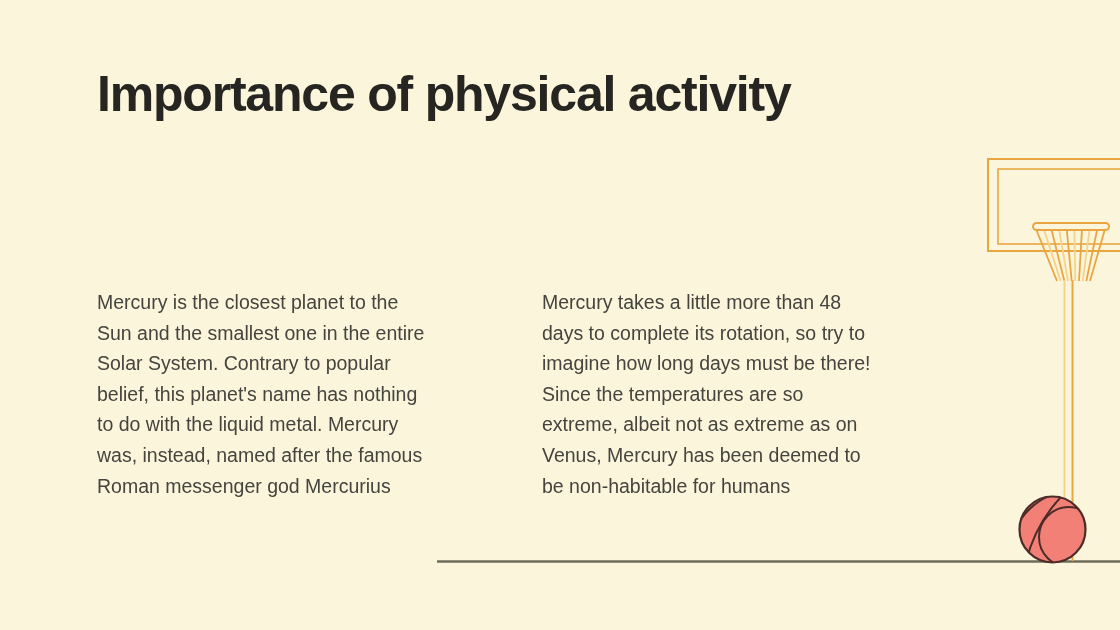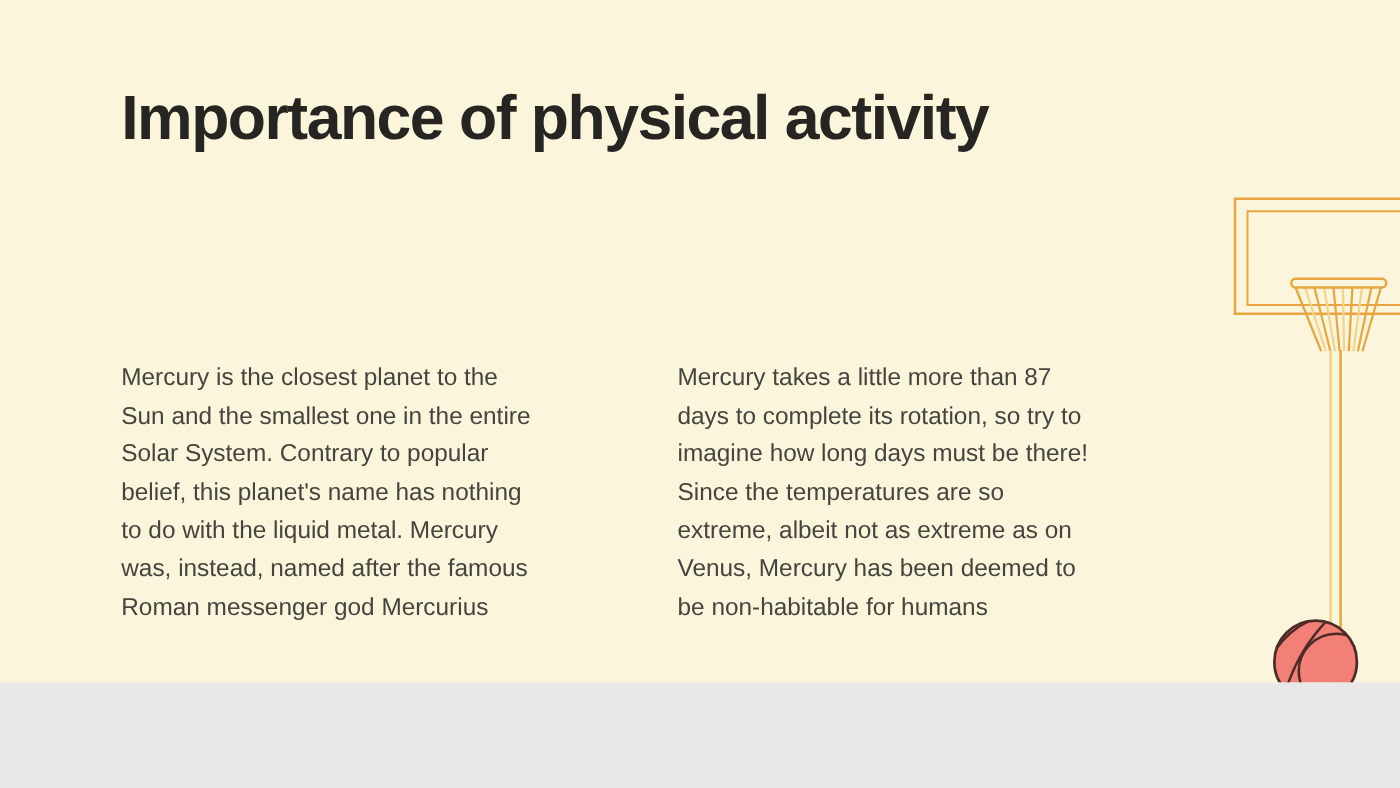--- a/index.html
+++ b/index.html
@@ -3,21 +3,21 @@
 <meta charset="utf-8">
 <style>
   html, body {
     margin: 0;
     padding: 0;
     background: #e8e8e8;
   }
   .slide {
     position: relative;
     width: 1120px;
-    height: 546px;
+    height: 630px;
     overflow: hidden;
     background: var(--bg, #FBF5DC);
     font-family: "Liberation Sans", sans-serif;
   }
   .slide-title {
     position: absolute;
     left: 97px;
     top: 68px;
     margin: 0;
     font-size: 50px;
@@ -53,21 +53,21 @@
   <h1 class="slide-title">Importance of physical activity</h1>
 
   <div class="body-col left">Mercury is the closest planet to the
 Sun and the smallest one in the entire
 Solar System. Contrary to popular
 belief, this planet's name has nothing
 to do with the liquid metal. Mercury
 was, instead, named after the famous
 Roman messenger god Mercurius</div>
 
-  <div class="body-col right">Mercury takes a little more than 87
+  <div class="body-col right">Mercury takes a little more than 48
 days to complete its rotation, so try to
 imagine how long days must be there!
 Since the temperatures are so
 extreme, albeit not as extreme as on
 Venus, Mercury has been deemed to
 be non-habitable for humans</div>
 
   <svg class="deco-svg" width="1120" height="630" viewBox="0 0 1120 630">
 
     <line x1="437" y1="561.5" x2="1120" y2="561.5" stroke="var(--ground)" stroke-width="2.5"></line>

